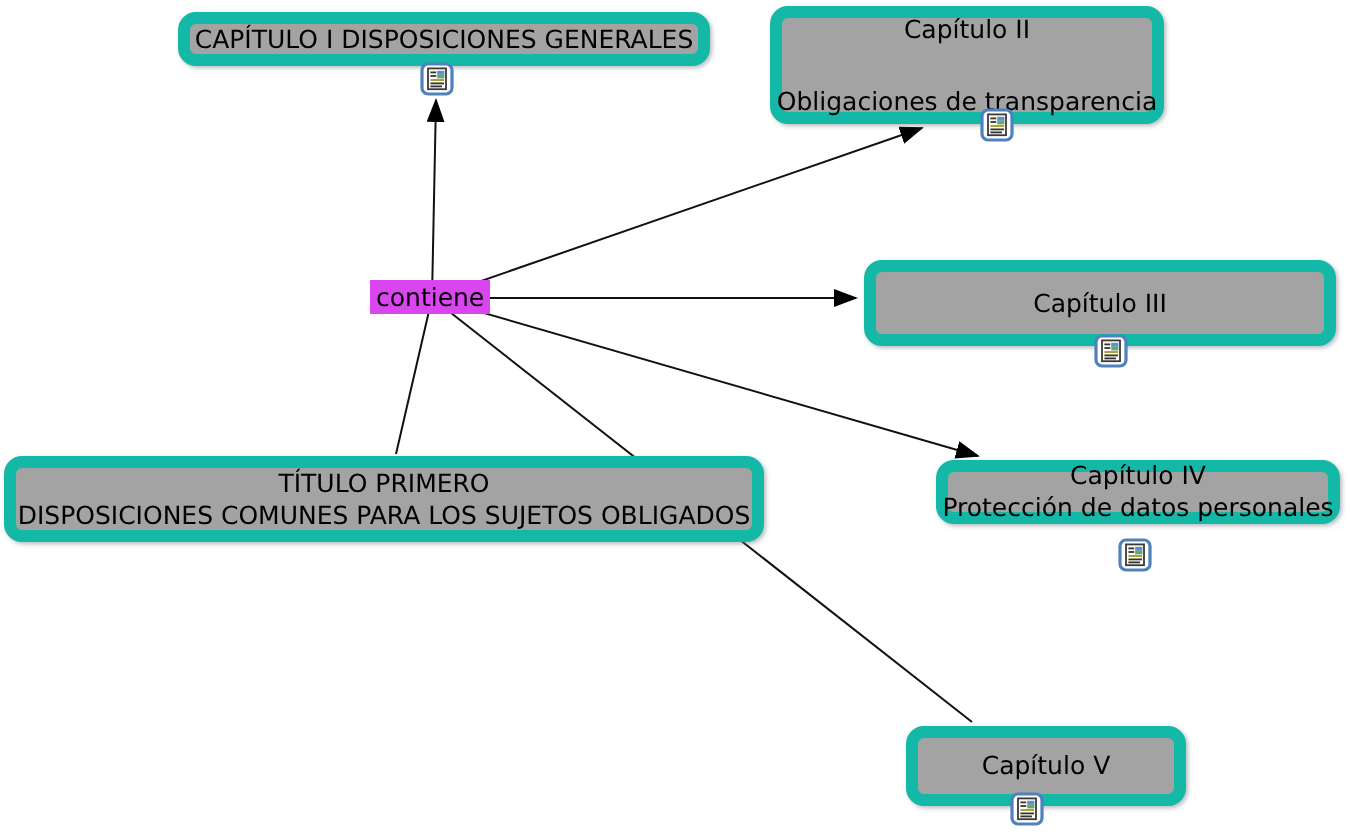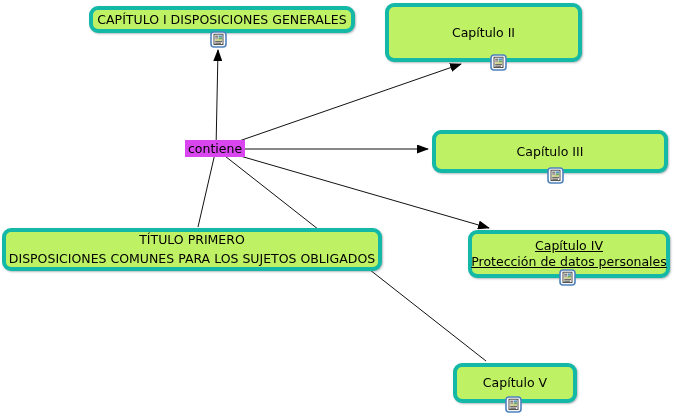--- a/index.html
+++ b/index.html
@@ -7,22 +7,22 @@
     position:relative;
     width:675px;height:418px;
     background:#ffffff;
     font-family:"DejaVu Sans","Liberation Sans",sans-serif;
     overflow:hidden;
   }
   #connectors{position:absolute;left:0;top:0;z-index:1;}
   .node{
     position:absolute;
     z-index:2;
-    background:#bef264;
-    border:4px solid #14b8a6;
+    background:#a3a3a3;
+    border:6px solid #14b8a6;
     border-radius:9px;
     box-sizing:border-box;
     display:flex;
     flex-direction:column;
     justify-content:center;
     align-items:center;
     text-align:center;
     font-size:12.5px;
     line-height:16px;
     color:#000;
@@ -82,32 +82,33 @@
     <line x1="216" y1="149" x2="198" y2="227" stroke="#111111" stroke-width="1"></line>
   </svg>
 
   <div class="node" style="left:89px;top:6px;width:266px;height:27px;">
     <span class="node-line">CAPÍTULO I DISPOSICIONES GENERALES</span>
 
   </div>
 
   <div class="node" style="left:385px;top:3px;width:197px;height:59px;gap:20px;">
     <span class="node-line">Capítulo II</span>
+    <span class="node-line">Obligaciones de transparencia</span>
   </div>
 
   <div class="node" style="left:432px;top:130px;width:236px;height:43px;">
     <span class="node-line">Capítulo III</span>
   </div>
 
-  <div class="node" style="left:468px;top:230px;width:202px;height:48px;text-decoration:underline;">
+  <div class="node" style="left:468px;top:230px;width:202px;height:32px;">
     <span class="node-line">Capítulo IV</span>
     <span class="node-line">Protección de datos personales</span>
   </div>
 
-  <div class="node" style="left:453px;top:363px;width:124px;height:40px;text-align:center;">
+  <div class="node" style="left:453px;top:363px;width:140px;height:40px;text-align:center;">
     <span class="node-line">Capítulo V</span>
   </div>
 
   <div class="node" style="left:2px;top:228px;width:380px;height:43px;justify-content:space-between;">
     <span class="node-line">TÍTULO PRIMERO</span>
     <span class="node-line">DISPOSICIONES COMUNES PARA LOS SUJETOS OBLIGADOS</span>
   </div>
 
   <div class="linking-phrase" style="left:185px;top:140px;">contiene</div>
 

